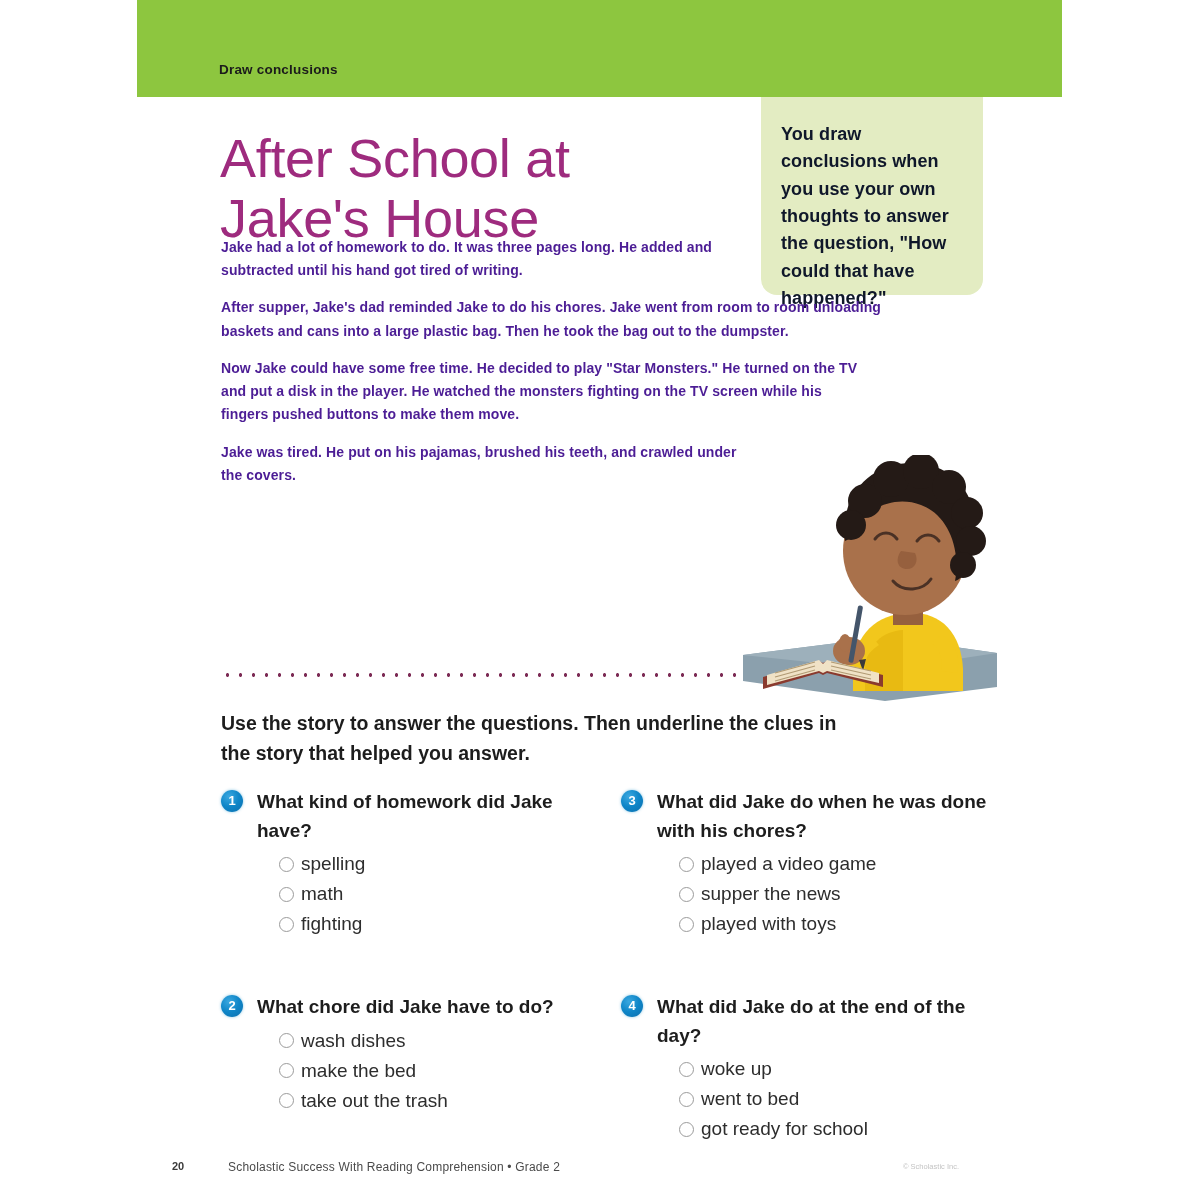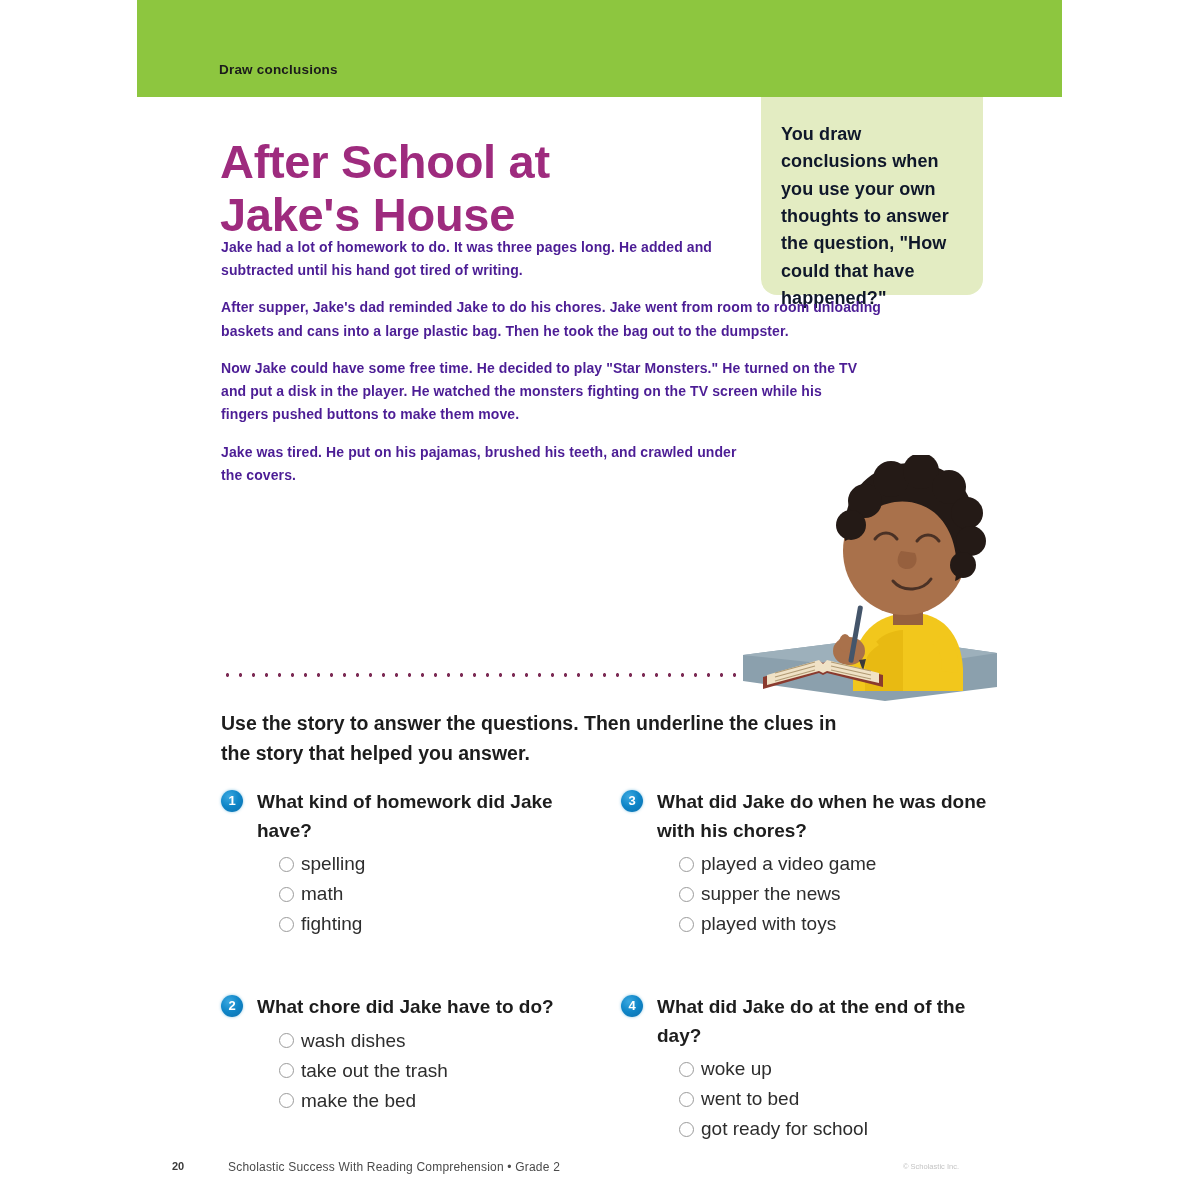--- a/index.html
+++ b/index.html
@@ -61,25 +61,25 @@
     line-height: 1.52;
     color: #0f172a;
     font-weight: 600;
     letter-spacing: 0.1px;
   }
 
   
   #title {
     position: absolute;
     left: 220px;
-    top: 136px;
+    top: 128px;
     width: 520px;
-    font-size: 47px;
+    font-size: 54px;
     line-height: 1.12;
-    font-weight: bold;
+    font-weight: normal;
     color: #9e2b7e;
     letter-spacing: -0.3px;
   }
 
   
   #story {
     position: absolute;
     left: 221px;
     top: 236px;
     width: 660px;
@@ -342,25 +342,25 @@
       <div class="question" style="margin-top:54px;">
         <span class="qnum">2</span>
         <div class="qtext">What chore did Jake have to do?</div>
         <ul class="opts">
           <li class="opt">
               <span class="radio"></span>
               <span>wash dishes</span>
             </li>
           <li class="opt">
               <span class="radio"></span>
+              <span>make the bed</span>
+            </li>
+          <li class="opt">
+              <span class="radio"></span>
               <span>take out the trash</span>
-            </li>
-          <li class="opt">
-              <span class="radio"></span>
-              <span>make the bed</span>
             </li>
         </ul>
       </div>
 
     </div>
 
     <div class="qcol right">
 
       <div class="question">
         <span class="qnum">3</span>

